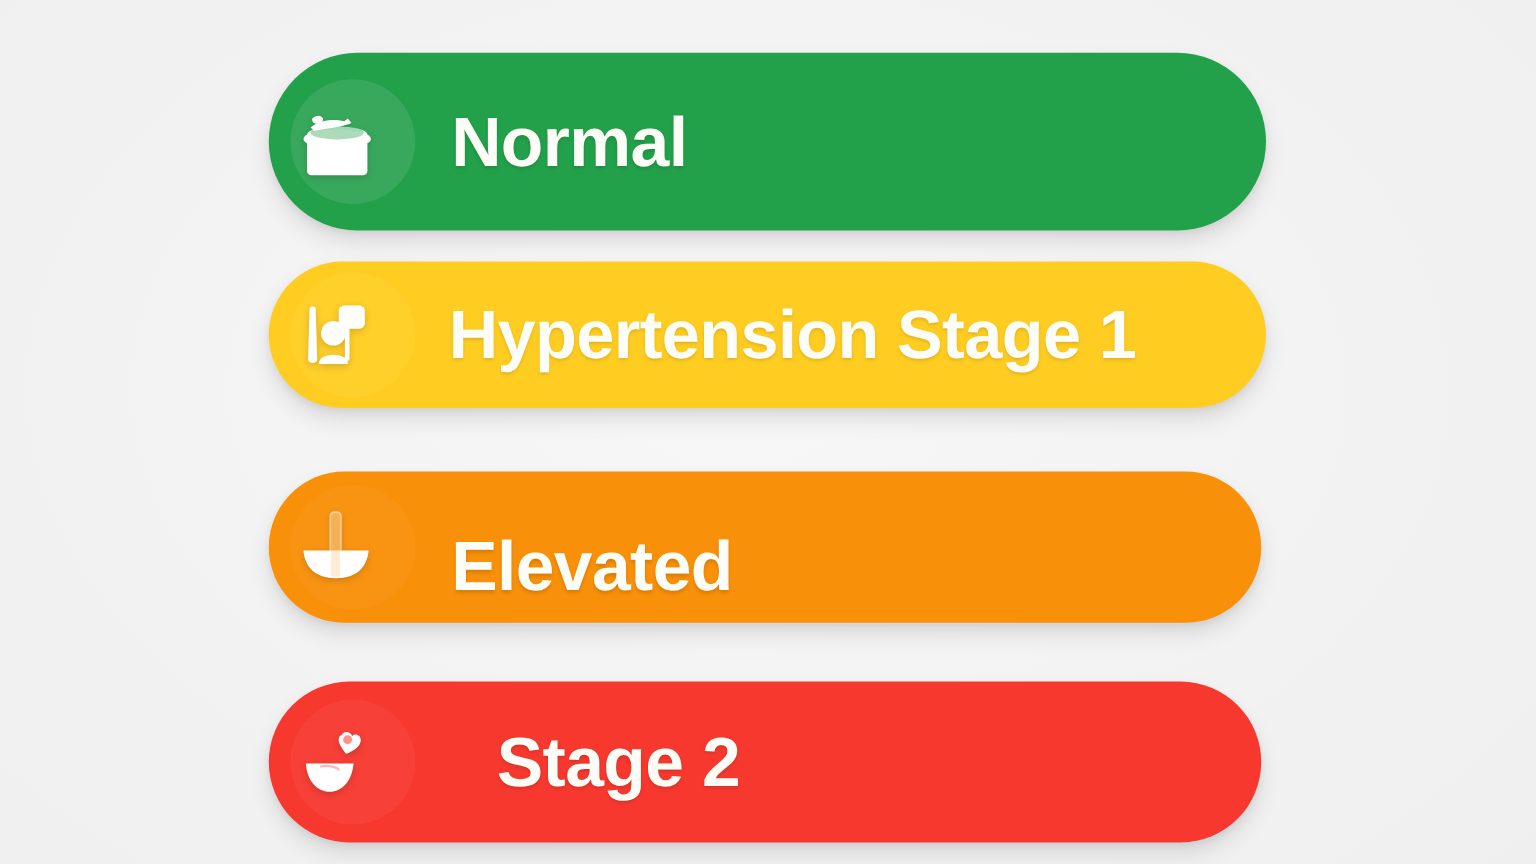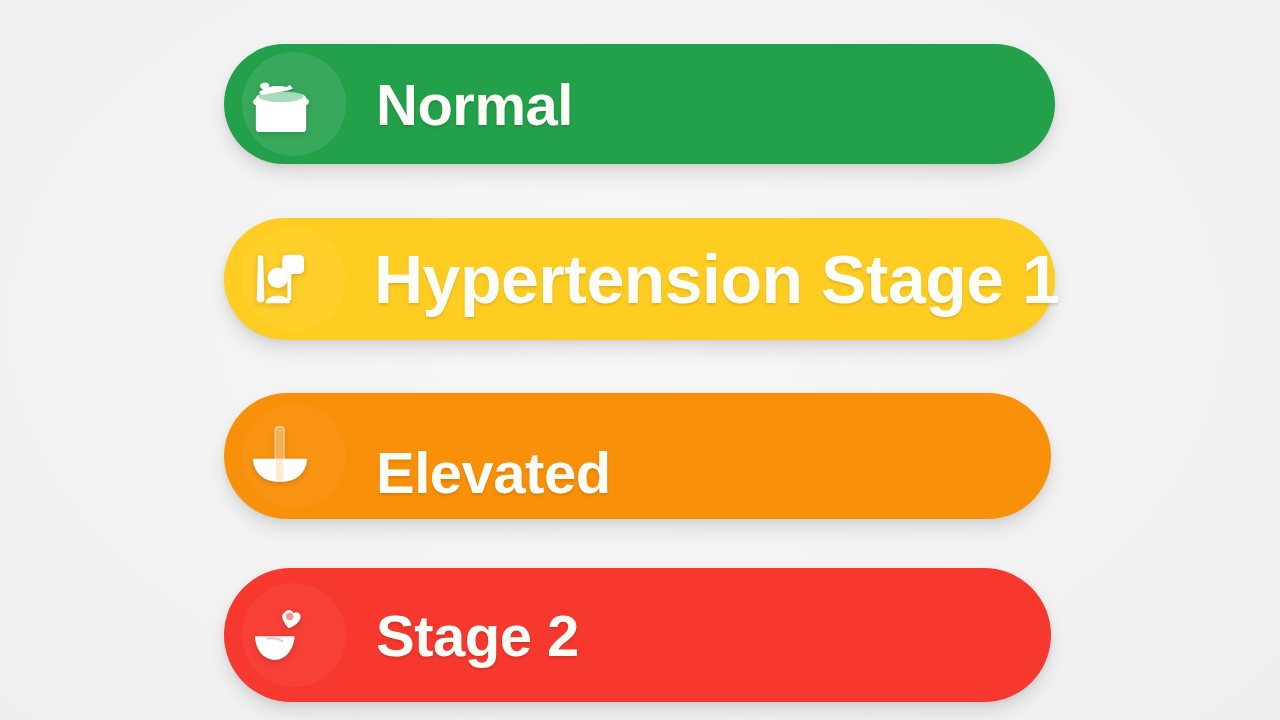--- a/index.html
+++ b/index.html
@@ -24,24 +24,24 @@
   }
   .bar {
     position: absolute;
     left: 224px;
     display: flex;
     align-items: center;
     border-radius: 999px;
     box-sizing: border-box;
     box-shadow: 0 10px 18px rgba(0,0,0,0.10), 0 3px 6px rgba(0,0,0,0.06);
   }
-  .bar-green  { top: 44px;  width: 831px; height: 120px; background: #22a04a; }
+  .bar-green  { top: 44px;  width: 831px; height: 148px; background: #22a04a; }
   .bar-yellow { top: 218px; width: 831px; height: 122px; background: #ffcd21; }
   .bar-orange { top: 393px; width: 827px; height: 126px; background: #f99009; }
-  .bar-red    { top: 568px; width: 827px; height: 134px; background: #f7382f; }
+  .bar-red    { top: 568px; width: 827px; height: 134px; background: #f7382f; gap: 38px; }
 
   .icon-wrap {
     position: relative;
     flex: 0 0 auto;
     width: 108px;
     height: 100%;
     display: flex;
     align-items: center;
     justify-content: center;
   }
@@ -76,21 +76,21 @@
   .bar-label {
     color: #fdfdf8;
     font-family: "Liberation Sans", sans-serif;
     font-weight: bold;
     letter-spacing: -0.5px;
     white-space: nowrap;
     text-shadow: 0 2px 3px rgba(0,0,0,0.13);
     margin-left: 44px;
   }
   .bar-green .bar-label  { font-size: 58px; }
-  .bar-yellow .bar-label { font-size: 68px; margin-left: 42px; }
+  .bar-yellow .bar-label { font-size: 57px; margin-left: 42px; }
   .bar-orange .bar-label { font-size: 58px; margin-left: 44px; margin-top: 32px; }
   .bar-red .bar-label    { font-size: 58px; margin-left: 44px; }
 </style>
 </head>
 <body>
 
 <div id="stage">
 
   <div class="bar bar-green">
     <div class="icon-wrap">

